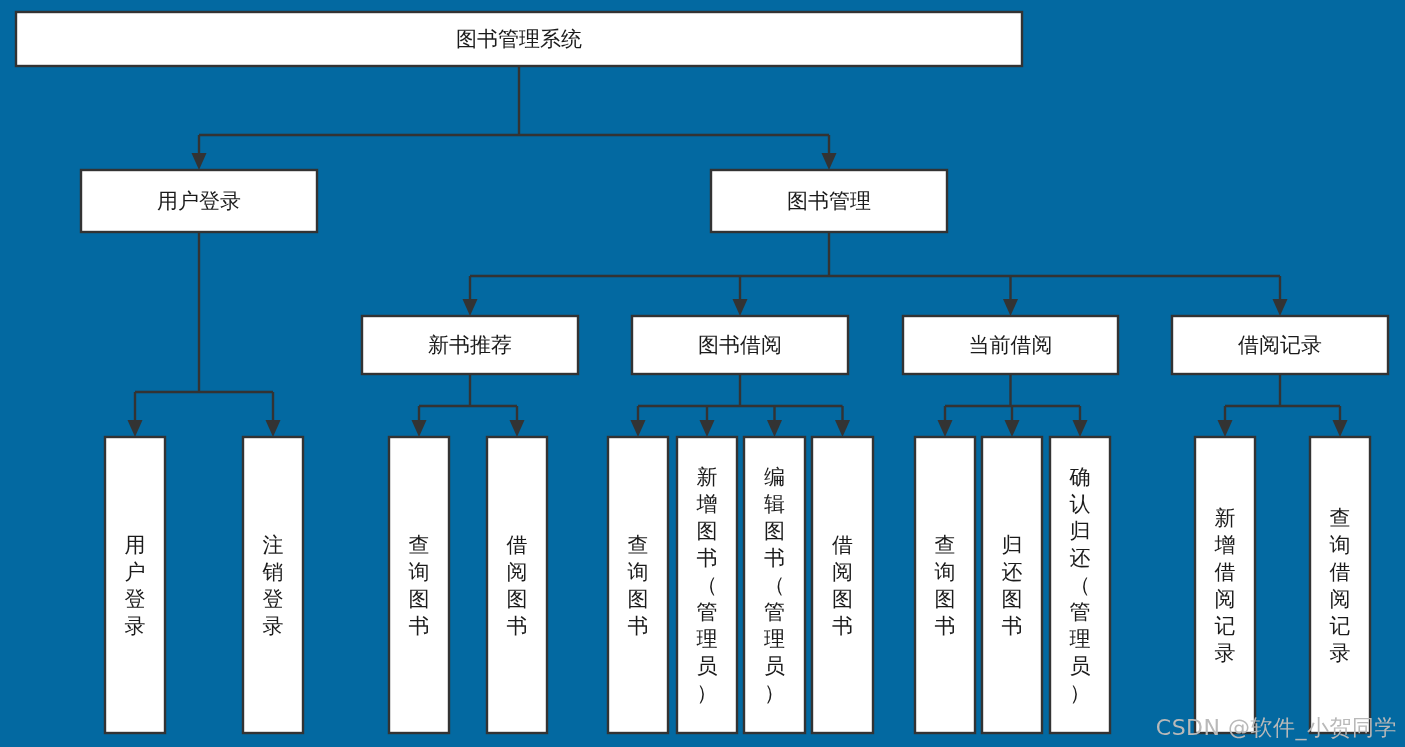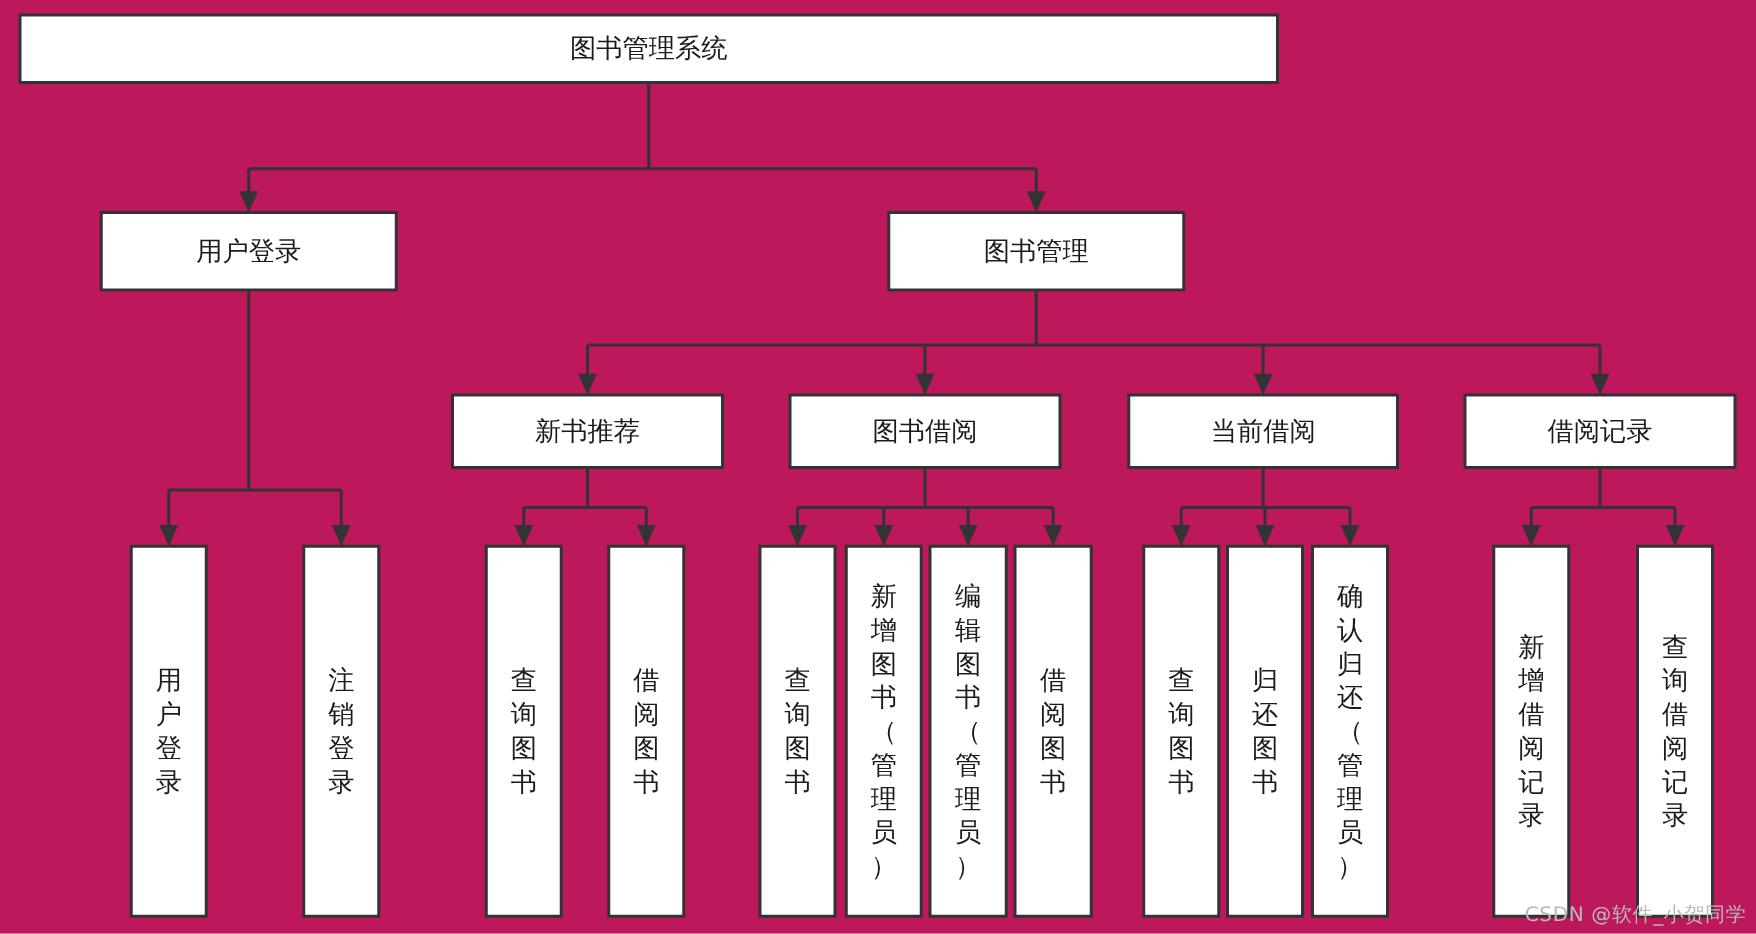--- a/index.html
+++ b/index.html
@@ -7,21 +7,21 @@
     padding: 0;
     background: #ffffff;
   }
   body {
     font-family: "DejaVu Sans", "Liberation Sans", sans-serif;
   }
   #stage {
     position: relative;
     width: 1405px;
     height: 747px;
-    background: #be185d;
+    background: #0369a1;
     overflow: hidden;
   }
   #diagram {
     position: absolute;
     left: 0;
     top: 0;
     width: 1405px;
     height: 747px;
   }
   .node-box {
@@ -49,21 +49,21 @@
   }
   .arrow-head {
     fill: #333333;
     stroke: none;
   }
   .watermark {
     position: absolute;
     right: 8px;
     bottom: 4px;
     font-family: "DejaVu Sans", "Liberation Sans", sans-serif;
-    font-size: 16px;
+    font-size: 22px;
     color: #b9b9b9;
     white-space: nowrap;
     letter-spacing: 0.5px;
     user-select: none;
   }
 </style>
 </head>
 <body>
 
 <div id="stage">

